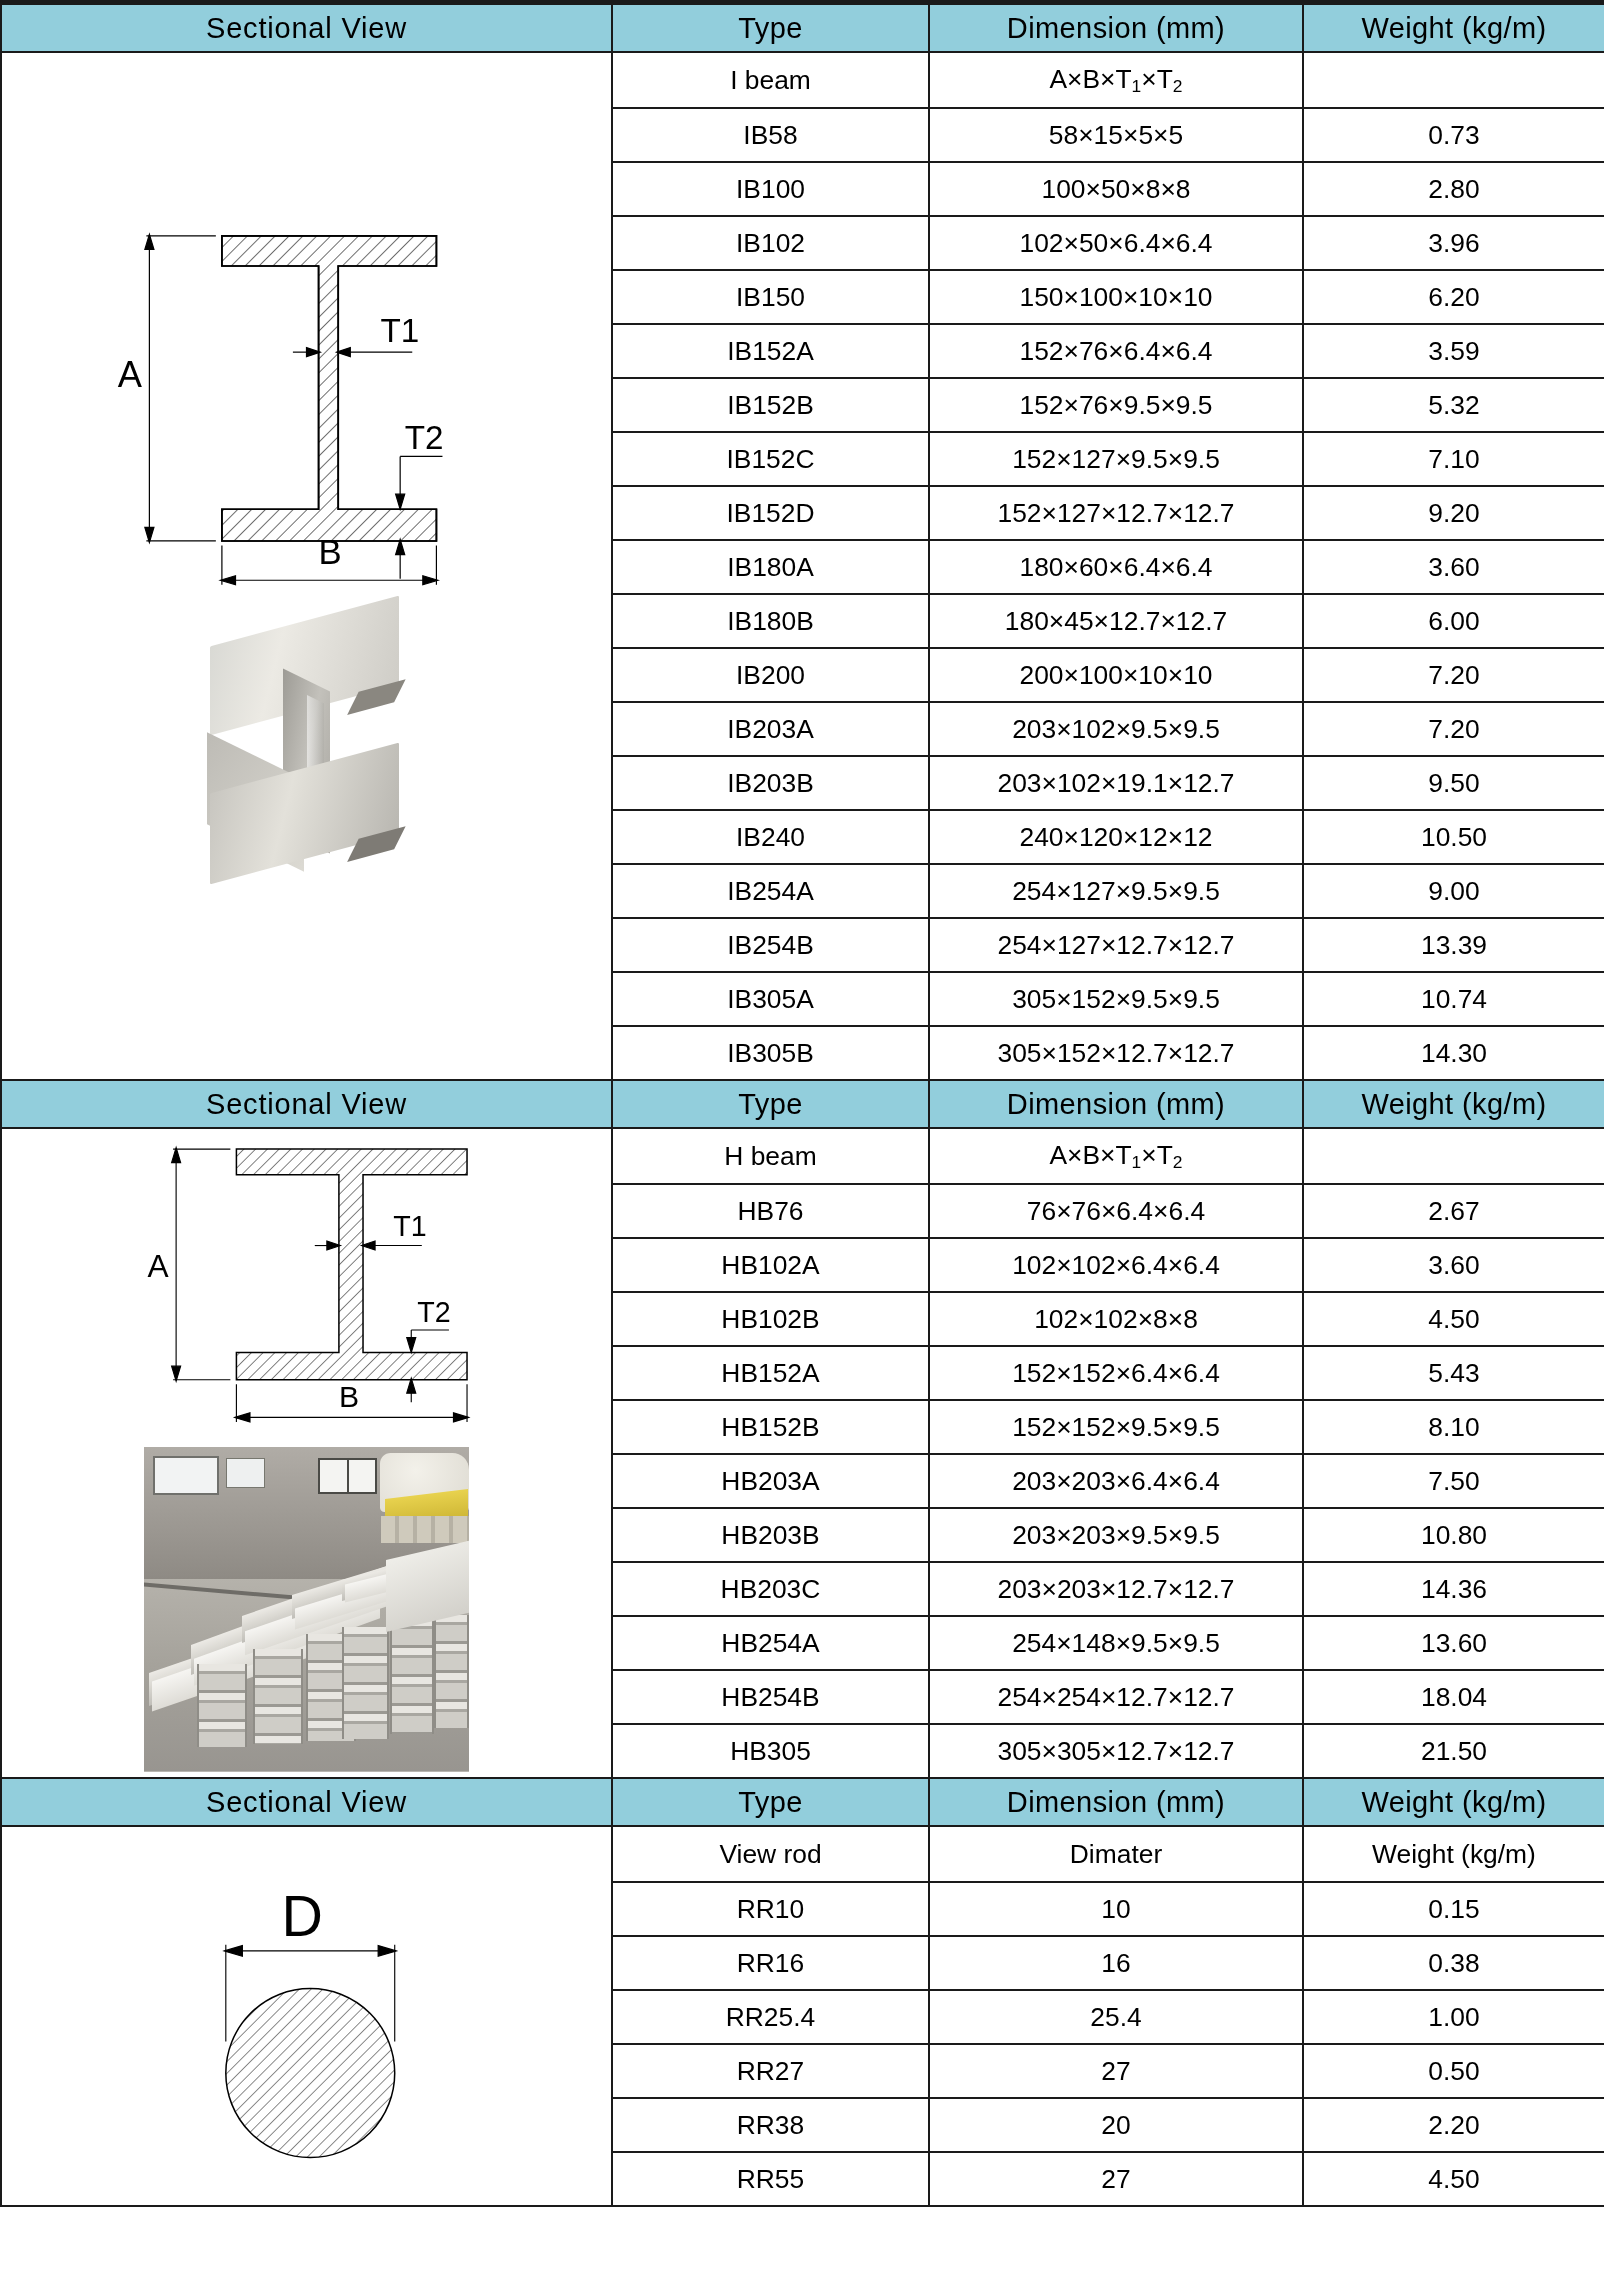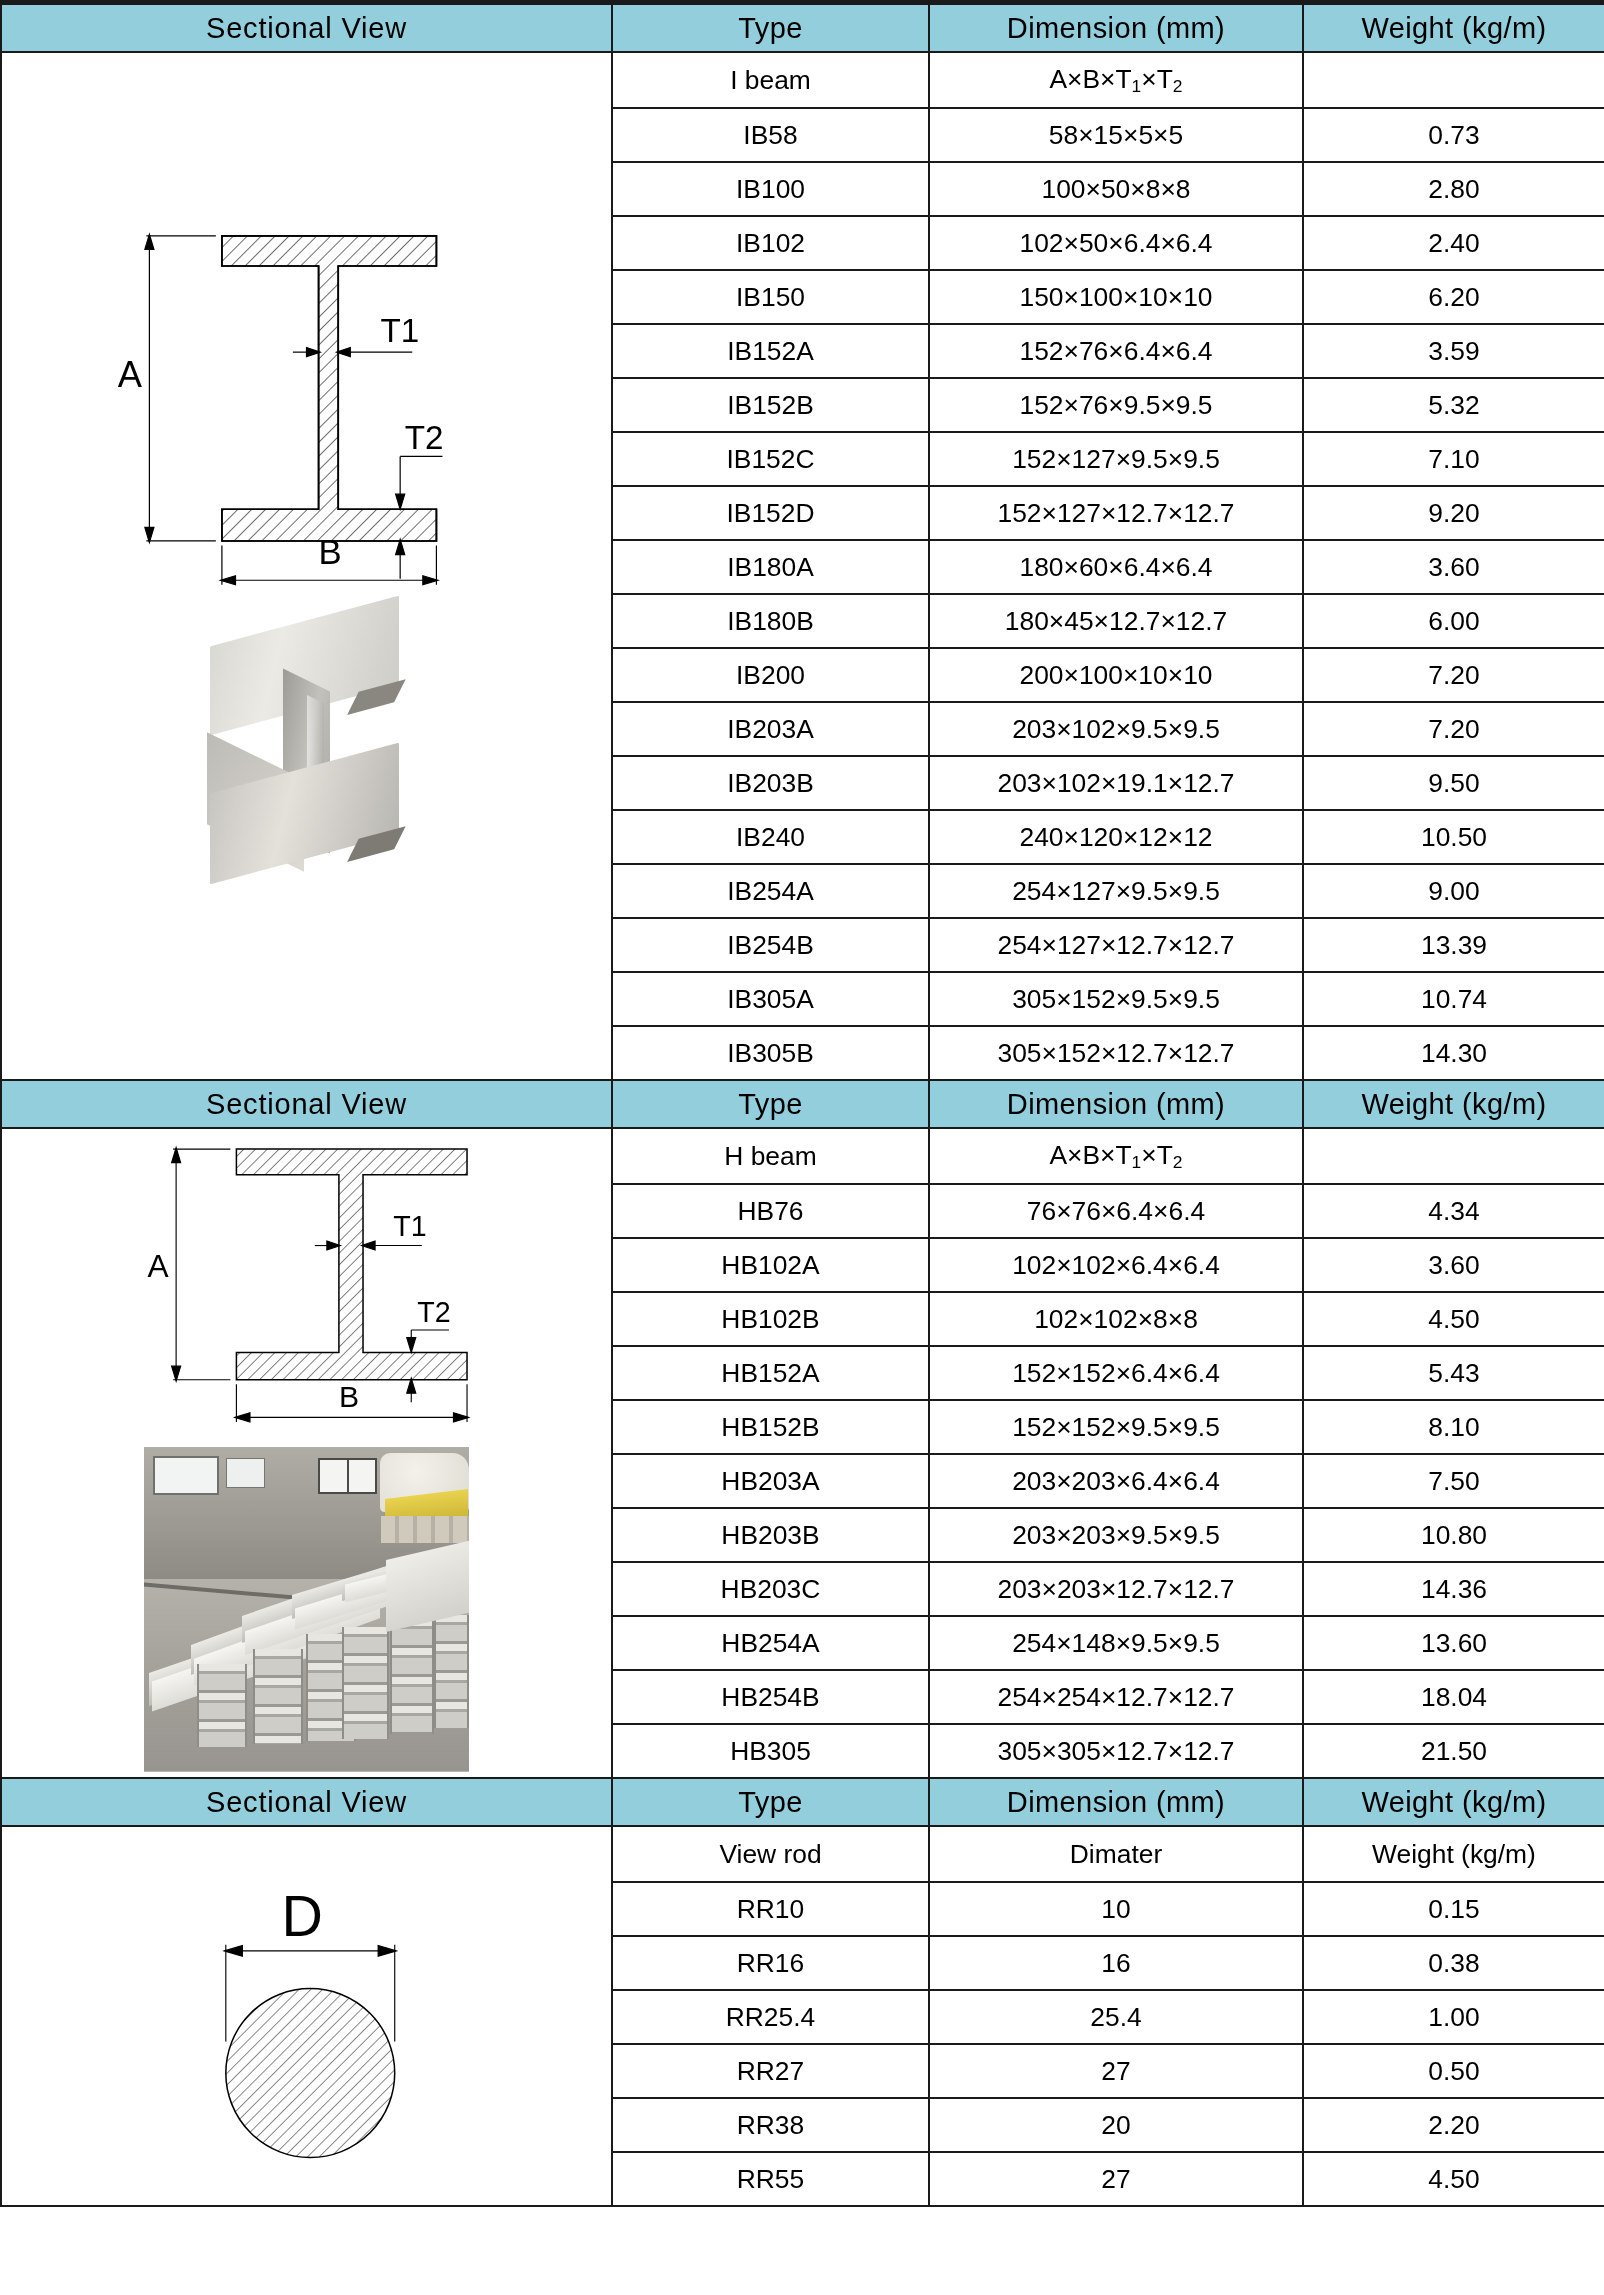--- a/index.html
+++ b/index.html
@@ -279,21 +279,21 @@
     <td class="cell-wt">0.73</td>
   </tr>
         <tr class="data-row">
     <td class="cell-type">IB100</td>
     <td class="cell-dim">100×50×8×8</td>
     <td class="cell-wt">2.80</td>
   </tr>
         <tr class="data-row">
     <td class="cell-type">IB102</td>
     <td class="cell-dim">102×50×6.4×6.4</td>
-    <td class="cell-wt">2.40</td>
+    <td class="cell-wt">3.96</td>
   </tr>
         <tr class="data-row">
     <td class="cell-type">IB150</td>
     <td class="cell-dim">150×100×10×10</td>
     <td class="cell-wt">6.20</td>
   </tr>
         <tr class="data-row">
     <td class="cell-type">IB152A</td>
     <td class="cell-dim">152×76×6.4×6.4</td>
     <td class="cell-wt">3.59</td>
@@ -442,21 +442,21 @@
   </div>
             </div>
           </td>
           <td>H beam</td>
           <td>A×B×T<sub>1</sub>×T<sub>2</sub></td>
           <td></td>
         </tr>
         <tr class="data-row">
     <td class="cell-type">HB76</td>
     <td class="cell-dim">76×76×6.4×6.4</td>
-    <td class="cell-wt">4.34</td>
+    <td class="cell-wt">2.67</td>
   </tr>
         <tr class="data-row">
     <td class="cell-type">HB102A</td>
     <td class="cell-dim">102×102×6.4×6.4</td>
     <td class="cell-wt">3.60</td>
   </tr>
         <tr class="data-row">
     <td class="cell-type">HB102B</td>
     <td class="cell-dim">102×102×8×8</td>
     <td class="cell-wt">4.50</td>

